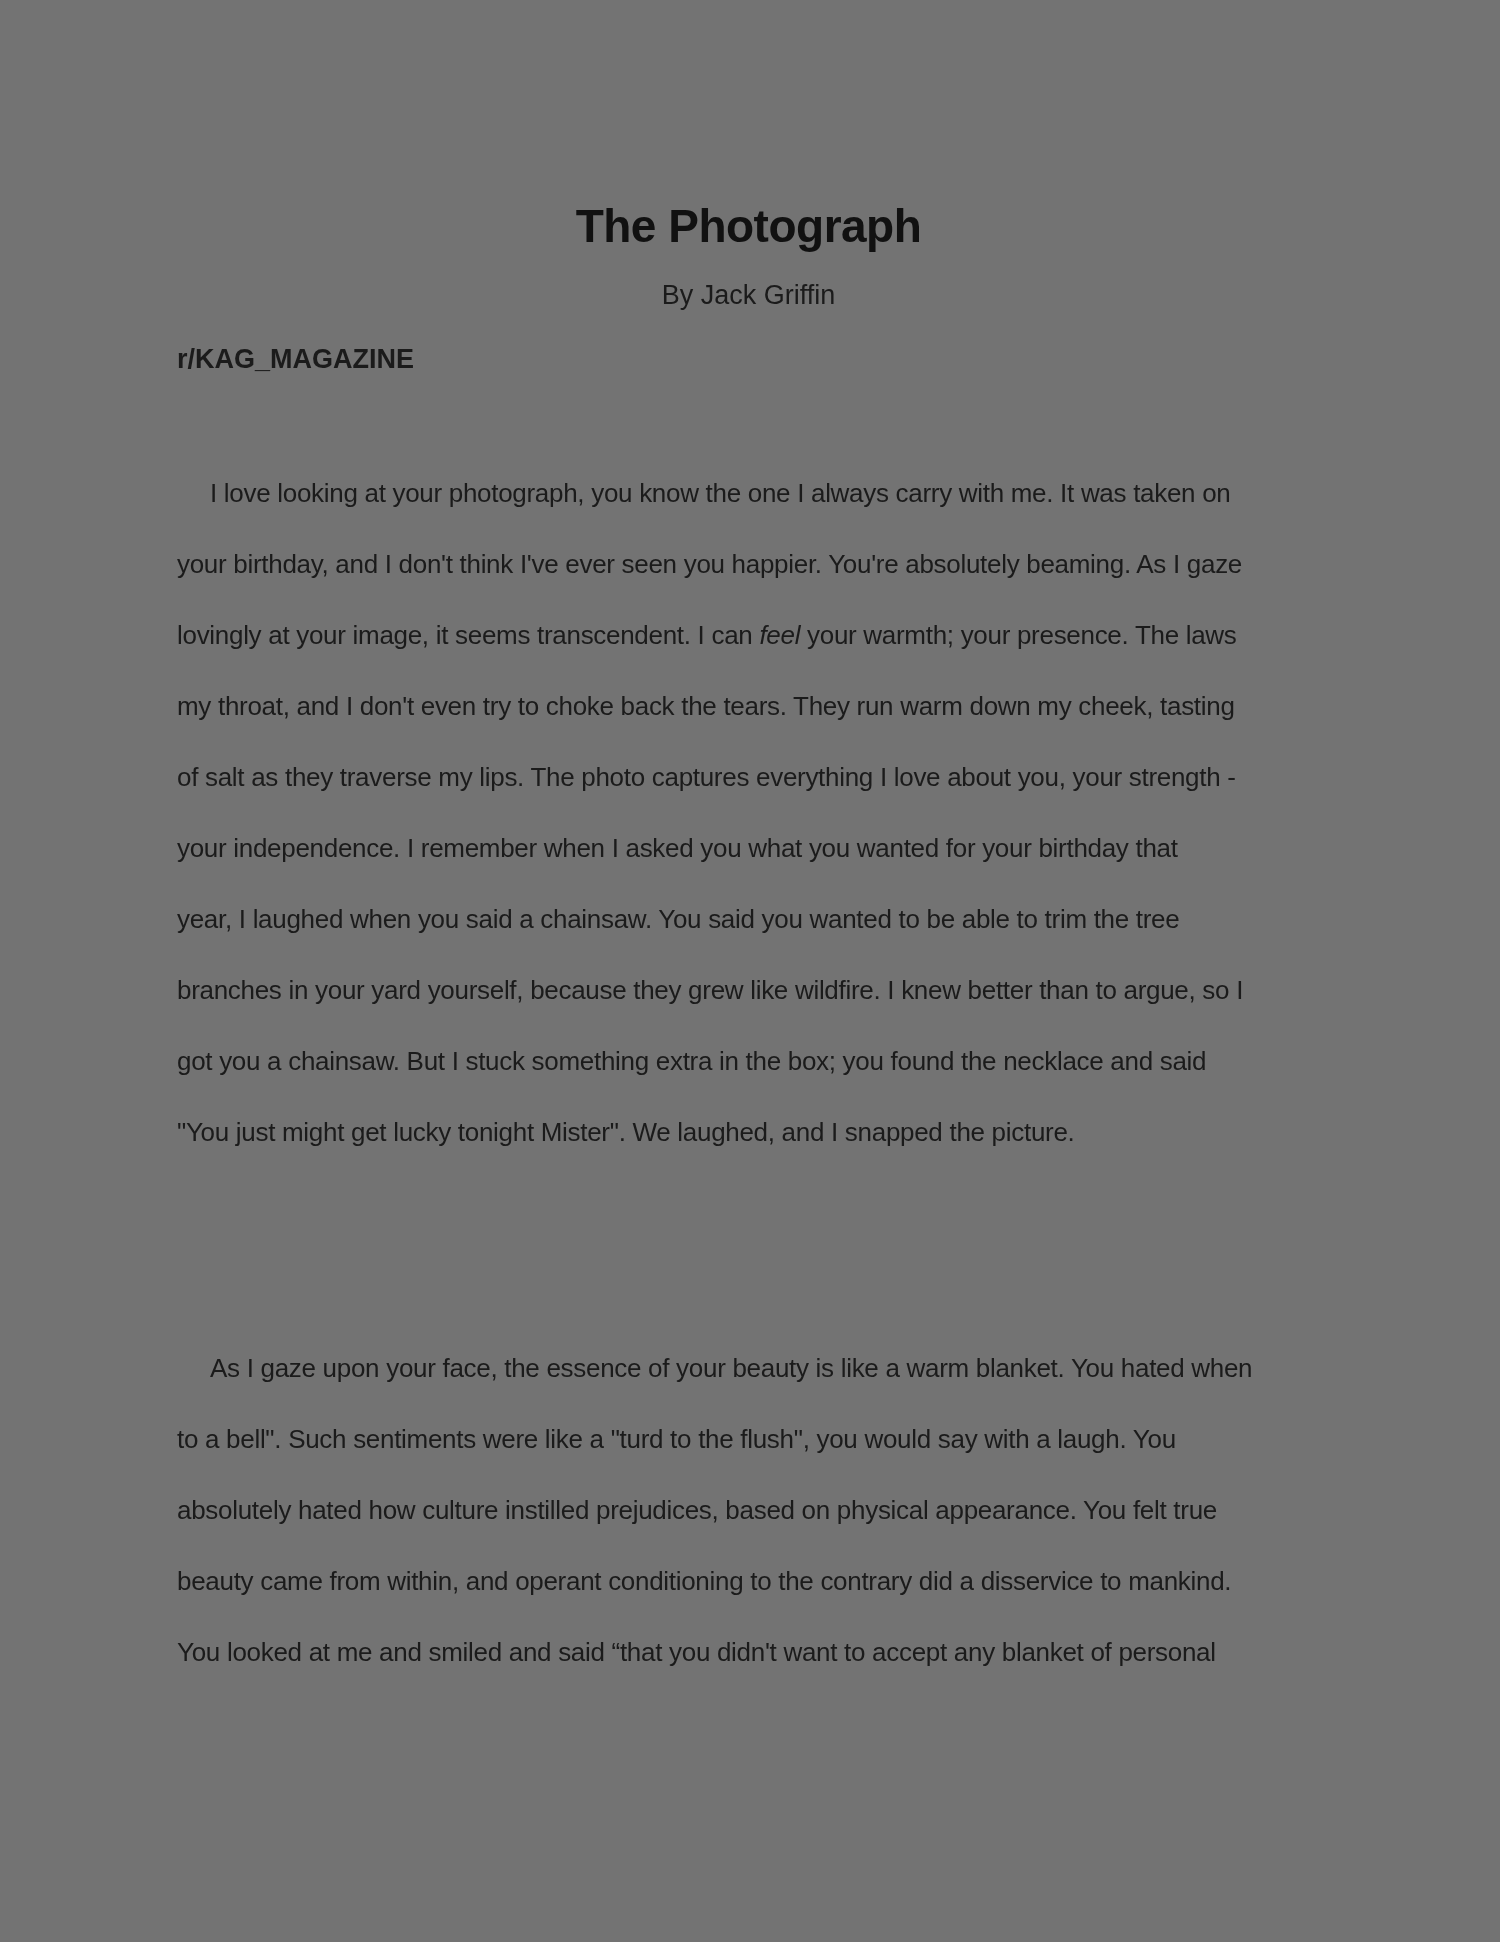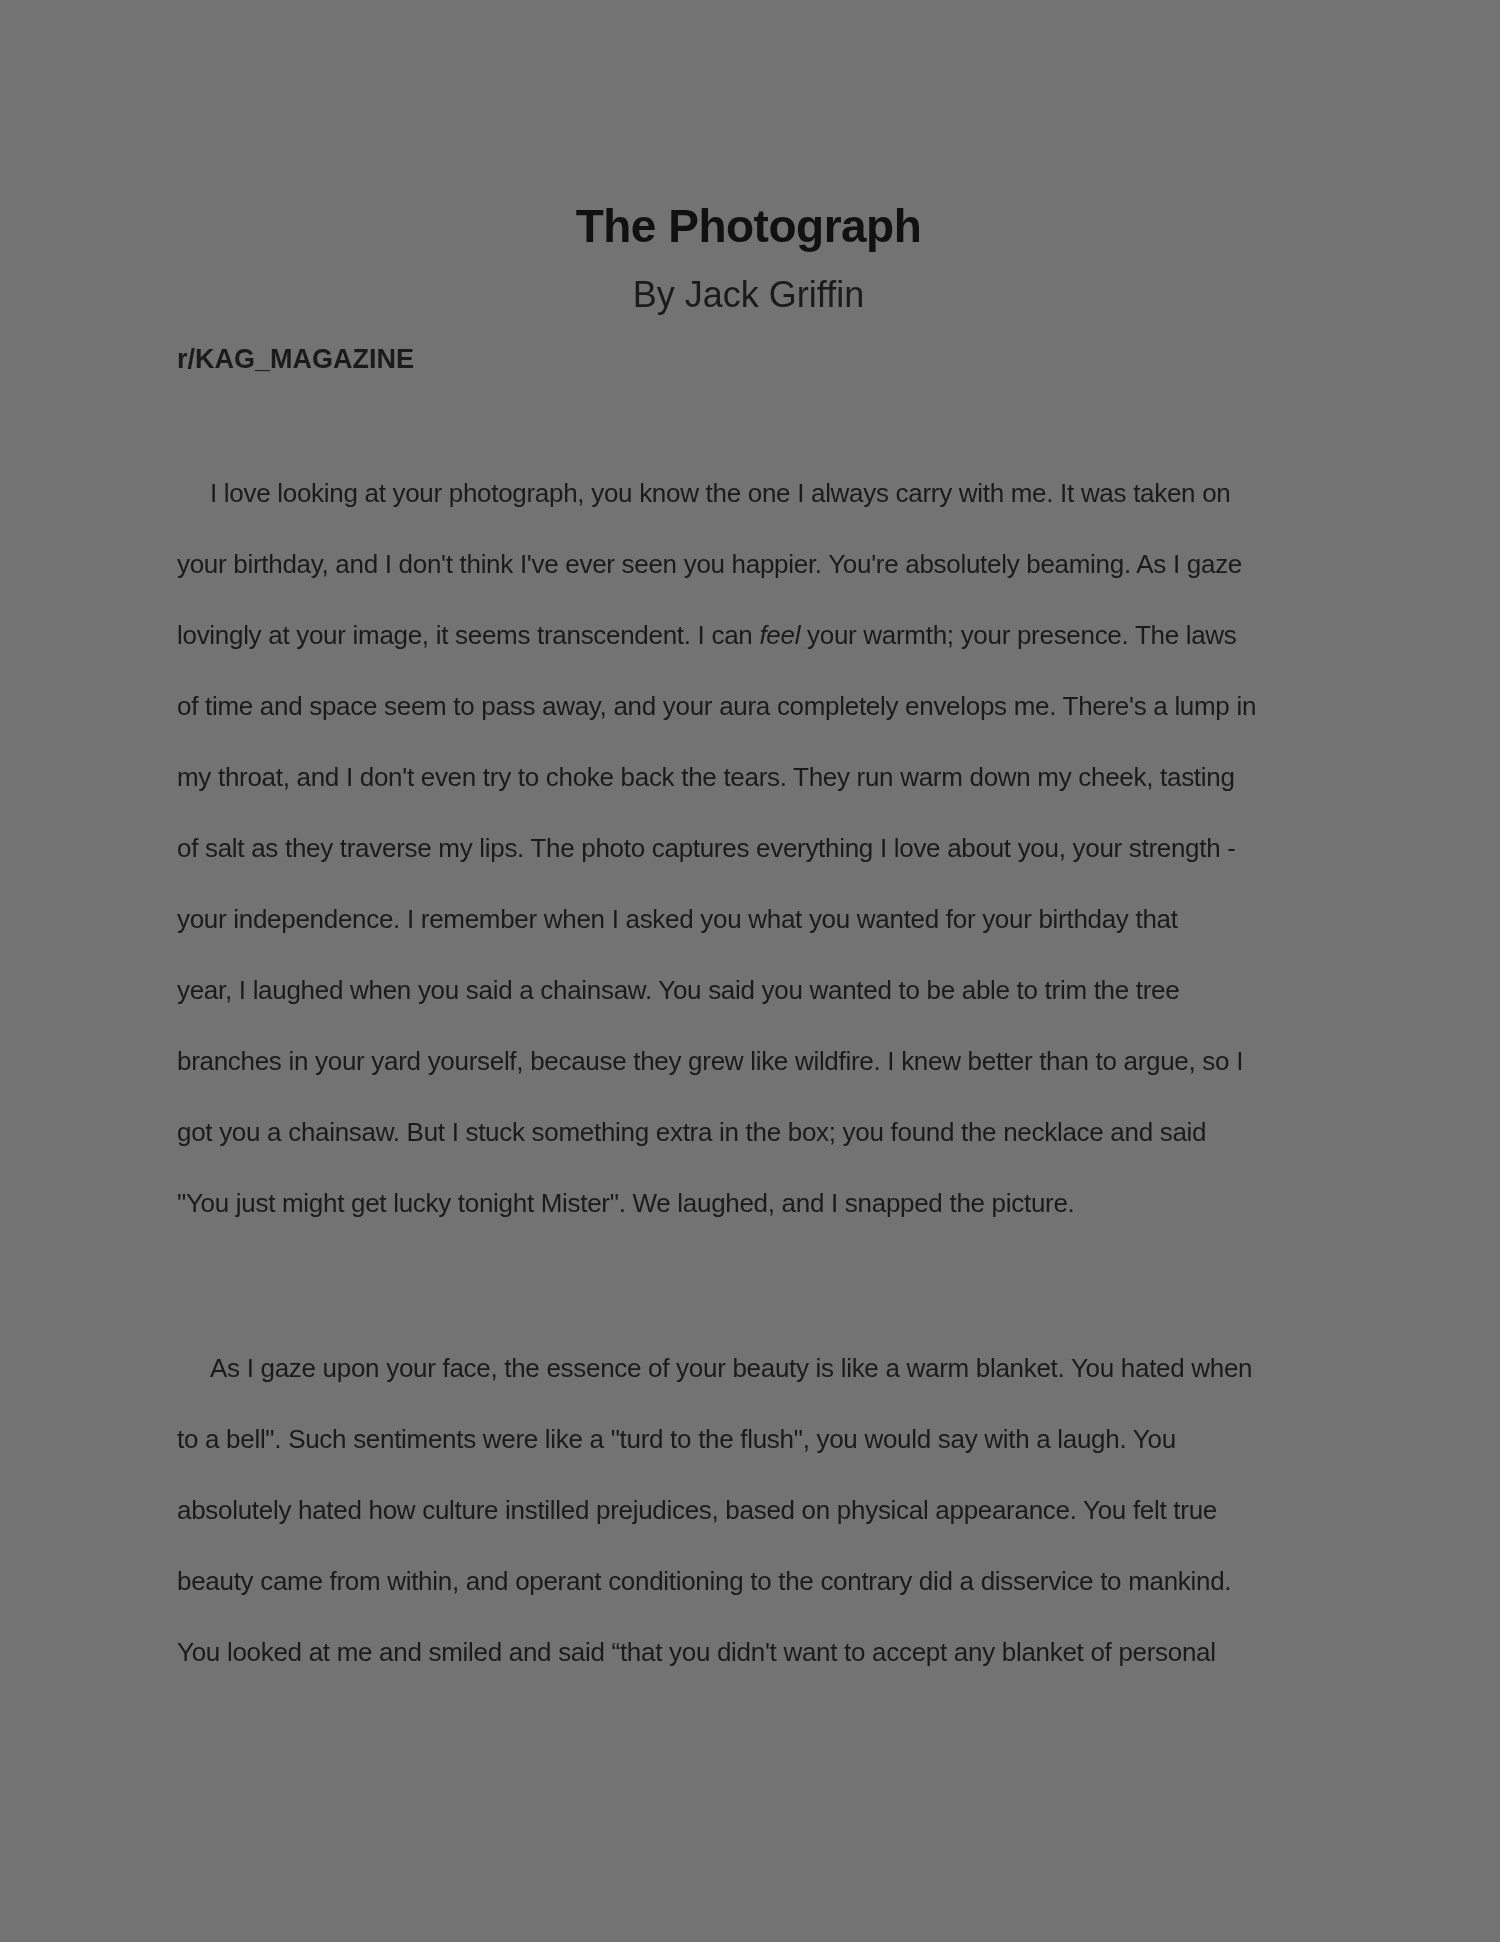--- a/index.html
+++ b/index.html
@@ -33,21 +33,21 @@
     line-height: 60px;
     color: #111111;
     letter-spacing: -0.5px;
   }
   .doc-byline {
     position: absolute;
     left: 0;
     right: 0;
     top: 274px;
     text-align: center;
-    font-size: 36px;
+    font-size: 27px;
     font-weight: 400;
     line-height: 42px;
   }
   .doc-source {
     position: absolute;
     left: 0;
     right: 0;
     top: 338px;
     text-align: left;
     font-size: 27px;
@@ -78,21 +78,20 @@
   <div class="content">
 
     <div class="doc-title">The Photograph</div>
     <div class="doc-byline">By Jack Griffin</div>
     <div class="doc-source">r/KAG_MAGAZINE</div>
 
     <div class="paragraph p1">
       <div class="line indent">I love looking at your photograph, you know the one I always carry with me. It was taken on</div>
       <div class="line">your birthday, and I don't think I've ever seen you happier. You're absolutely beaming. As I gaze</div>
       <div class="line"><span>lovingly at your image, it seems transcendent. I can </span><em>feel</em><span> your warmth; your presence. The laws</span></div>
-      <div class="line">of time and space seem to pass away, and your aura completely envelops me. There's a lump in</div>
       <div class="line">my throat, and I don't even try to choke back the tears. They run warm down my cheek, tasting</div>
       <div class="line">of salt as they traverse my lips. The photo captures everything I love about you, your strength -</div>
       <div class="line">your independence. I remember when I asked you what you wanted for your birthday that</div>
       <div class="line">year, I laughed when you said a chainsaw. You said you wanted to be able to trim the tree</div>
       <div class="line">branches in your yard yourself, because they grew like wildfire. I knew better than to argue, so I</div>
       <div class="line">got you a chainsaw. But I stuck something extra in the box; you found the necklace and said</div>
       <div class="line">"You just might get lucky tonight Mister". We laughed, and I snapped the picture.</div>
     </div>
 
     <div class="paragraph p2">

